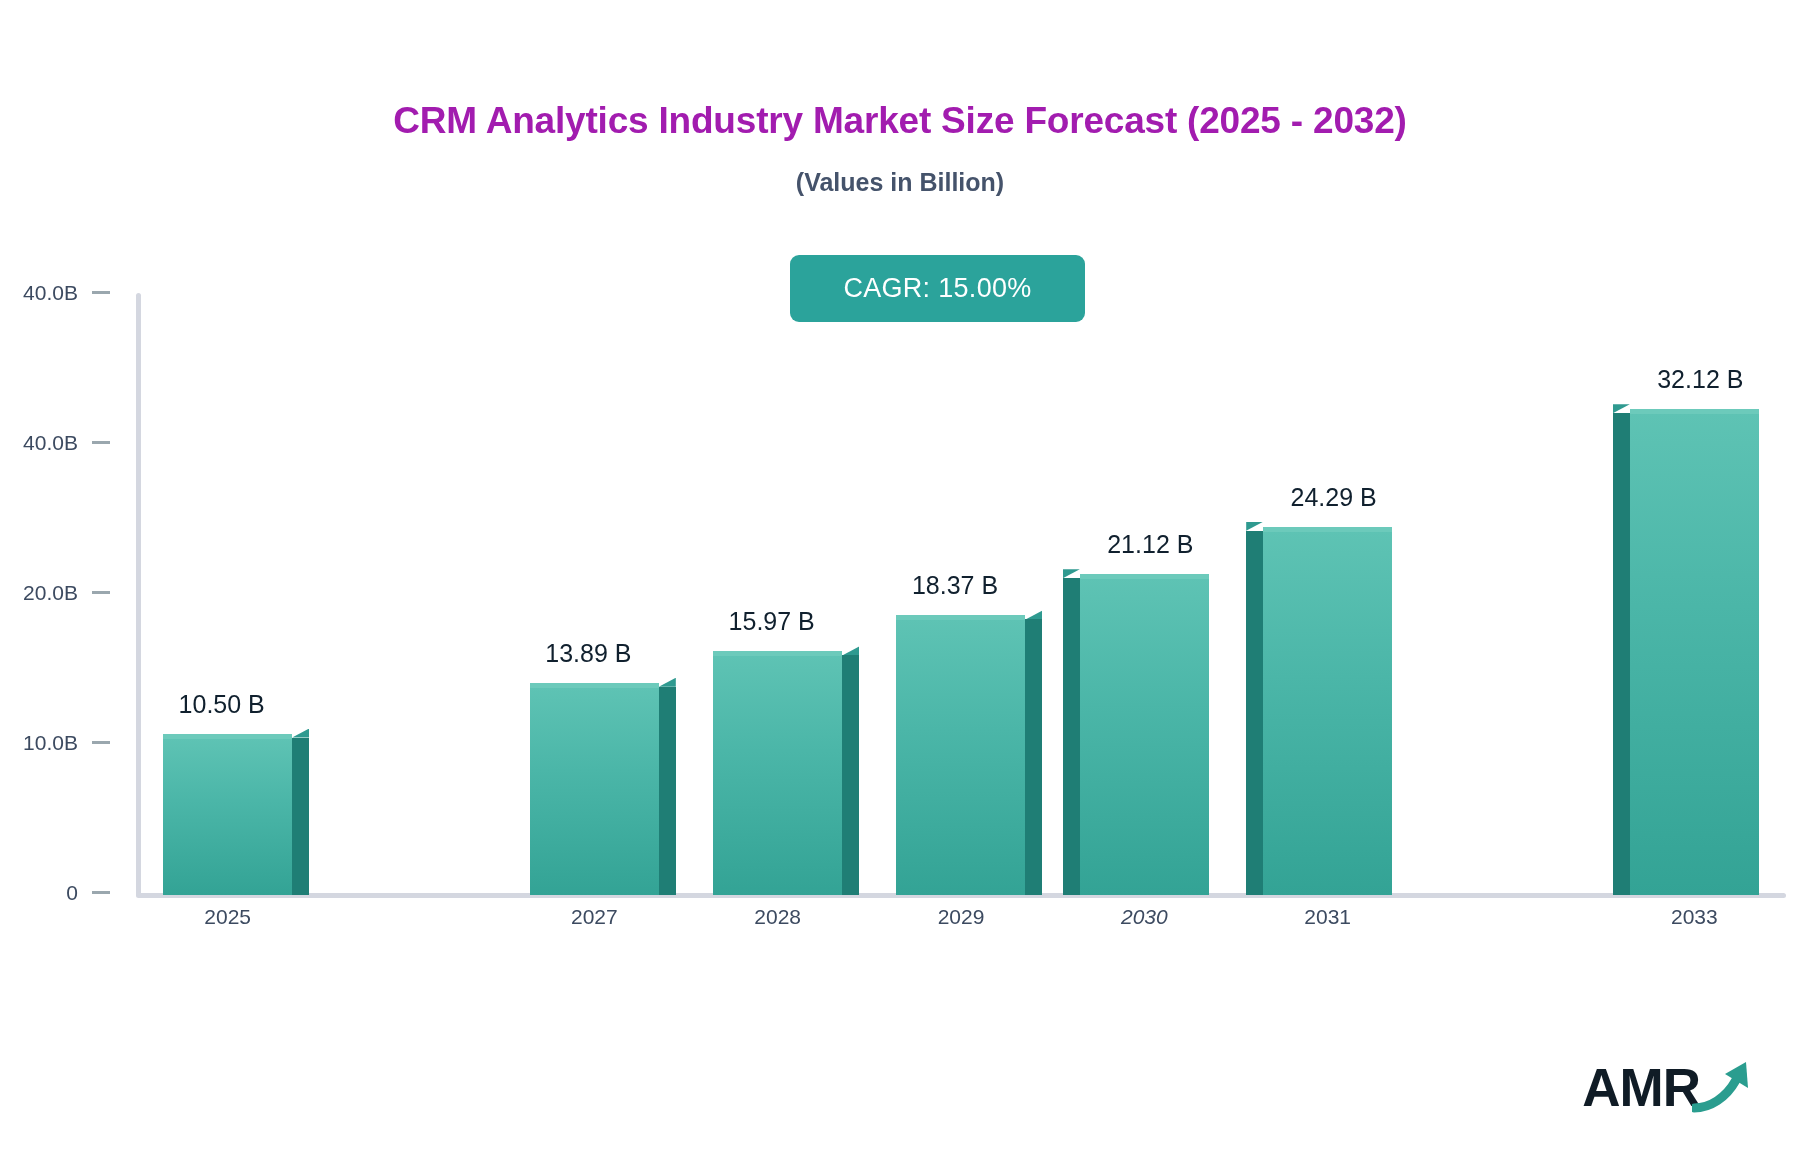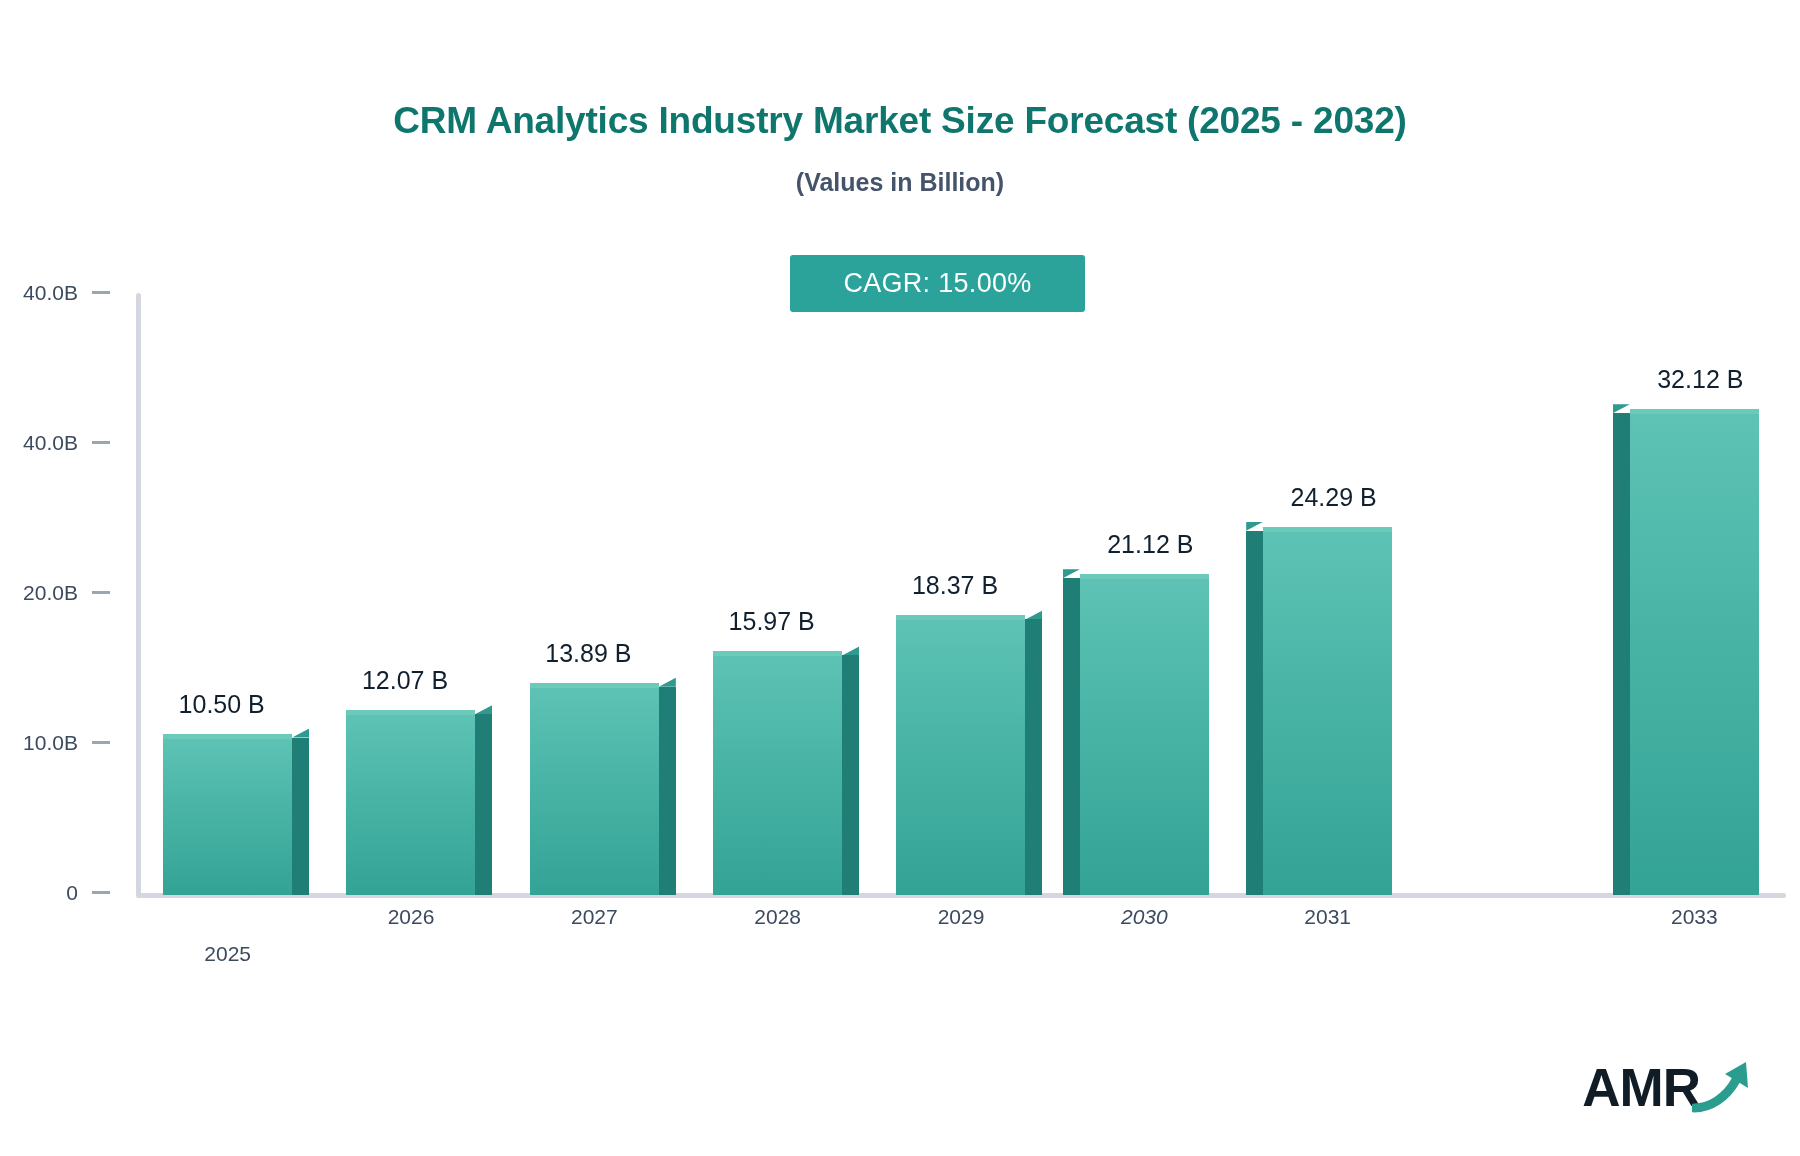--- a/index.html
+++ b/index.html
@@ -9,35 +9,35 @@
     font-family:"Liberation Sans", sans-serif;
     -webkit-font-smoothing:antialiased;
     overflow:hidden;
   }
   #root{ position:relative; width:1800px; height:1156px; background:#fff; }
 
   
   .title{
     position:absolute; left:0; right:0; top:100px;
     text-align:center;
-    font-size:37px; font-weight:bold; color:#0f766e;
+    font-size:37px; font-weight:bold; color:#a21caf;
     letter-spacing:-0.2px;
   }
   .subtitle{
     position:absolute; left:0; right:0; top:168px;
     text-align:center;
     font-size:25px; font-weight:bold; color:#45536b;
   }
 
   
   .cagr-badge{
     position:absolute; left:790px; top:255px;
-    width:295px; height:57px;
+    width:295px; height:67px;
     background:#2BA39B;
-    border-radius:3px;
+    border-radius:9px;
     display:flex; align-items:center; justify-content:center;
     color:#ffffff; font-size:27px; font-weight:500;
     letter-spacing:0.3px;
   }
 
   
   
   .plot{
     position:absolute;
     left:0; top:0; width:1800px; height:1156px;
@@ -164,31 +164,21 @@
 
   <div class="bars" id="bars">
       <div class="bar-group" style="left: 0px; width: 183.333px;">
         <div class="bar3d" style="height: 157.5px; left: 27.1667px;">
           <div class="bar-face"></div>
           <div class="bar-side-right"></div>
           <div class="bar-top-right"></div>
           <div class="bar-cap"></div>
         </div>
         <div class="bar-label" style="top: 689.5px; left: -11.8333px;">10.50 B</div>
-        <div class="xtick" style="width: 183.333px; margin-top: 37px;">2025</div>
-      </div>
-      <div class="bar-group" style="left: 183.333px; width: 183.333px;">
-        <div class="bar3d" style="height: 181.05px; left: 27.1667px;">
-          <div class="bar-face"></div>
-          <div class="bar-side-right"></div>
-          <div class="bar-top-right"></div>
-          <div class="bar-cap"></div>
-        </div>
-        <div class="bar-label" style="top: 665.95px; left: -11.8333px;">12.07 B</div>
-        <div class="xtick" style="width: 183.333px;">2026</div>
+        <div class="xtick" style="width: 183.333px;">2025</div>
       </div>
       <div class="bar-group" style="left: 366.667px; width: 183.333px;">
         <div class="bar3d" style="height: 208.35px; left: 27.1667px;">
           <div class="bar-face"></div>
           <div class="bar-side-right"></div>
           <div class="bar-top-right"></div>
           <div class="bar-cap"></div>
         </div>
         <div class="bar-label" style="top: 638.65px; left: -11.8333px;">13.89 B</div>
         <div class="xtick" style="width: 183.333px;">2027</div>

